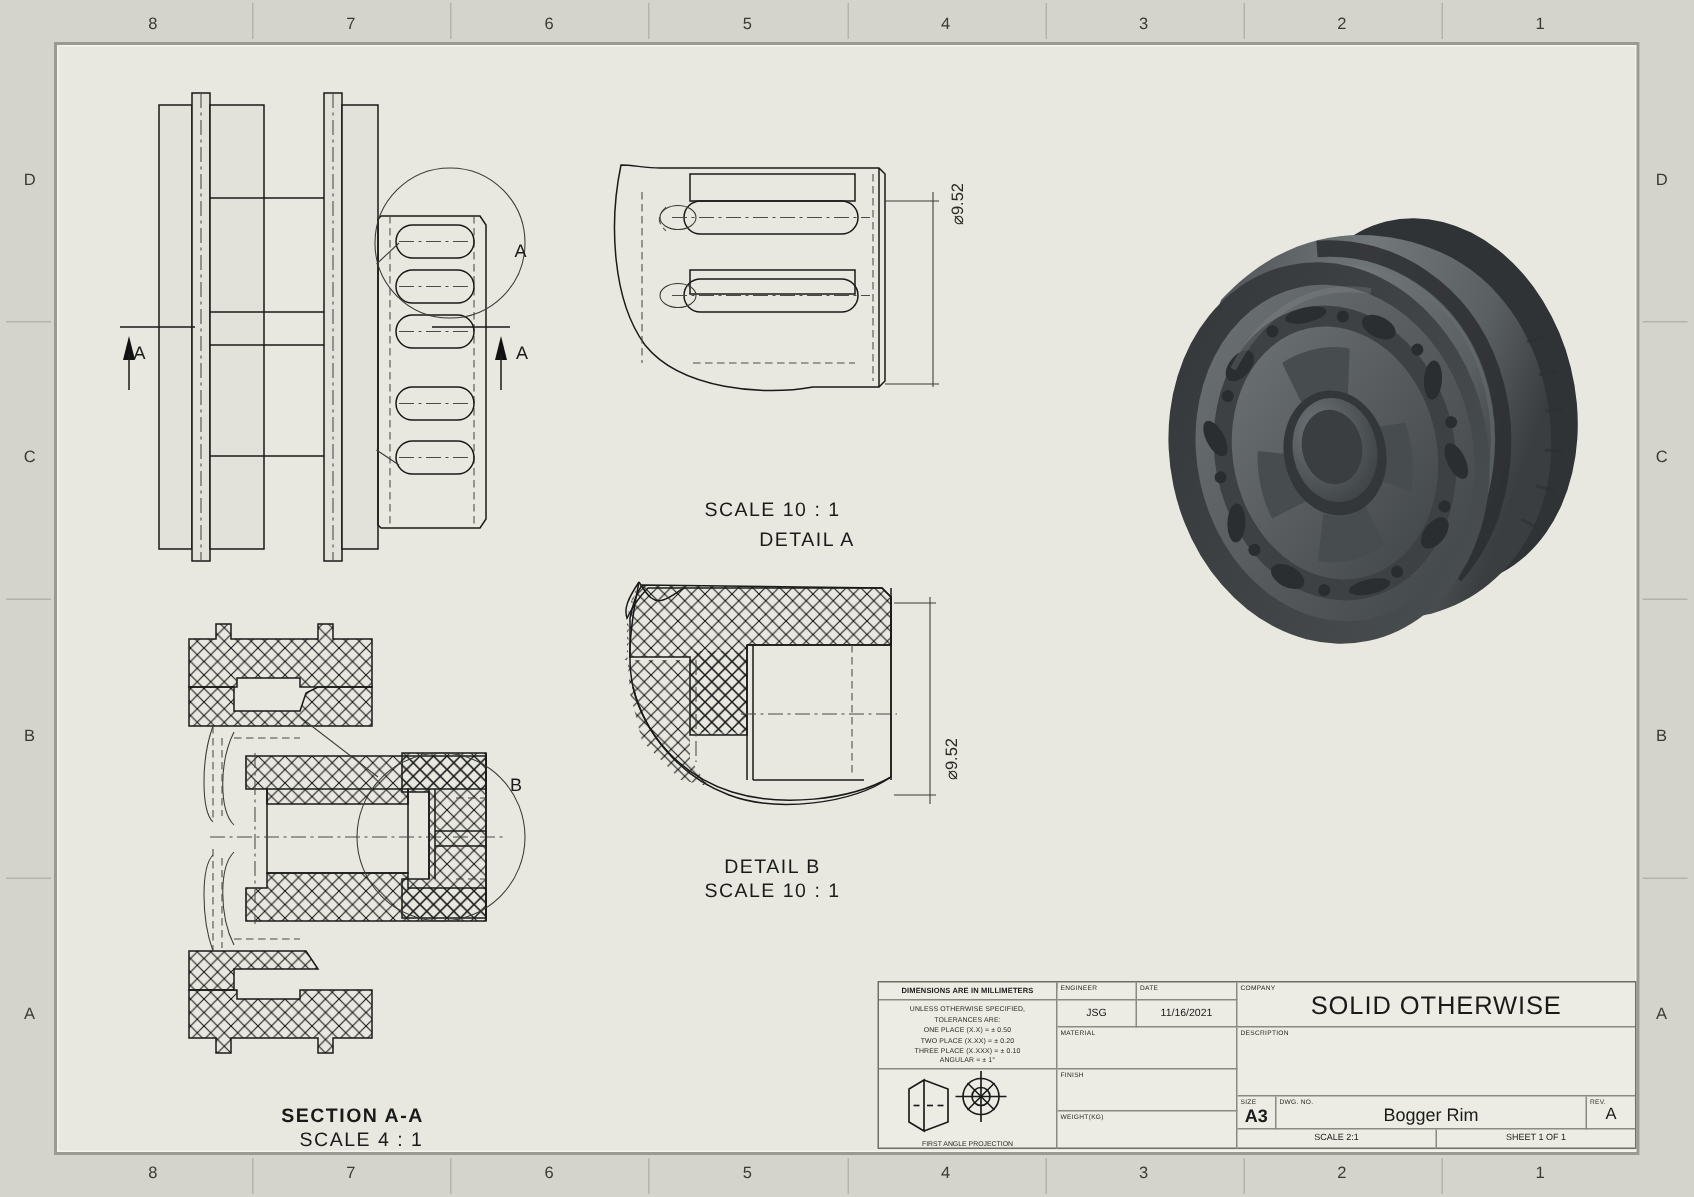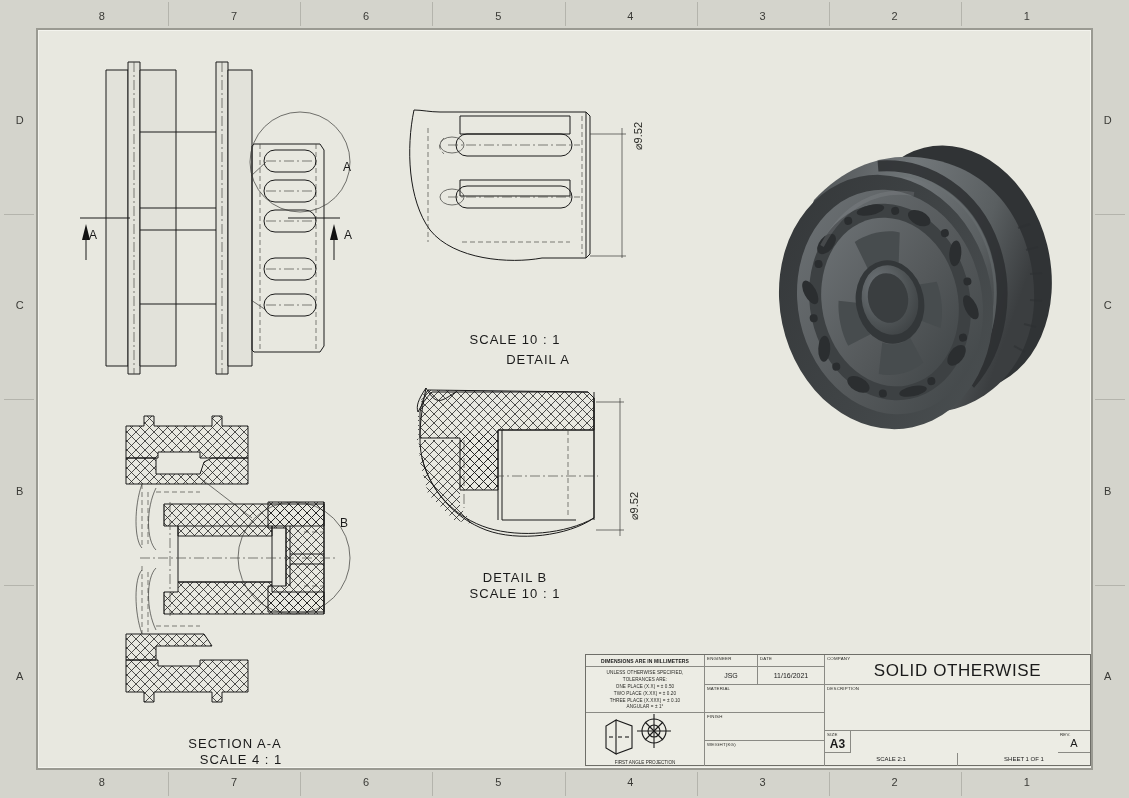--- a/index.html
+++ b/index.html
@@ -286,21 +286,21 @@
       <line class="ln" x1="190" y1="158" x2="224" y2="158"></line>
       <line class="ln" x1="190" y1="168" x2="224" y2="168"></line>
       <line class="hid" x1="204" y1="190" x2="224" y2="190"></line>
       <line class="ln" x1="224" y1="106" x2="224" y2="218"></line>
 
       <circle class="ln-thin" cx="194" cy="162" r="56"></circle>
       <path class="ln-thin" d="M100 82 L152 122"></path>
     </svg>
   </div>
   <div class="marklabel" style="left:340px;top:516px;">B</div>
-  <div class="vlabel" style="left:130px;top:736px;width:210px;">SECTION A-A</div>
+  <div class="vlabel" style="left:130px;top:736px;width:210px;font-weight:bold;">SECTION A-A</div>
   <div class="vlabel" style="left:136px;top:752px;width:210px;">SCALE 4 : 1</div>
 
   <div class="iso">
     <svg width="350" height="350" viewBox="0 0 350 350">
       <defs>
         <linearGradient id="gBody" x1="0" y1="0" x2="1" y2="0.4">
           <stop offset="0%" stop-color="#4a4e50"></stop>
           <stop offset="42%" stop-color="#72777a"></stop>
           <stop offset="78%" stop-color="#5a5f61"></stop>
           <stop offset="100%" stop-color="#3b3e40"></stop>
@@ -465,20 +465,24 @@
     </div>
     <div class="tbcell" style="left:239px;top:30px;width:265px;height:46px;border-right:none;">
       <div class="tbkey">DESCRIPTION</div>
       <div class="tbval" style="top:16px;font-size:9px;"></div>
     </div>
 
     <div class="tbcell" style="left:239px;top:76px;width:26px;height:22px;">
       <div class="tbkey">SIZE</div>
       <div class="tbval" style="top:6px;font-size:12px;font-weight:bold;">A3</div>
     </div>
+    <div class="tbcell" style="left:265px;top:76px;width:207px;height:22px;">
+      <div class="tbkey">DWG. NO.</div>
+      <div class="tbval" style="top:5px;font-size:12px;">Bogger Rim</div>
+    </div>
     <div class="tbcell" style="left:472px;top:76px;width:32px;height:22px;border-right:none;">
       <div class="tbkey">REV.</div>
       <div class="tbval" style="top:6px;font-size:11px;">A</div>
     </div>
 
     <div class="tbcell" style="left:239px;top:98px;width:133px;height:13px;border-bottom:none;">
       <div class="tbval" style="top:3px;font-size:6px;">SCALE 2:1</div>
     </div>
     <div class="tbcell" style="left:372px;top:98px;width:132px;height:13px;border-bottom:none;border-right:none;">
       <div class="tbval" style="top:3px;font-size:6px;">SHEET 1 OF 1</div>

